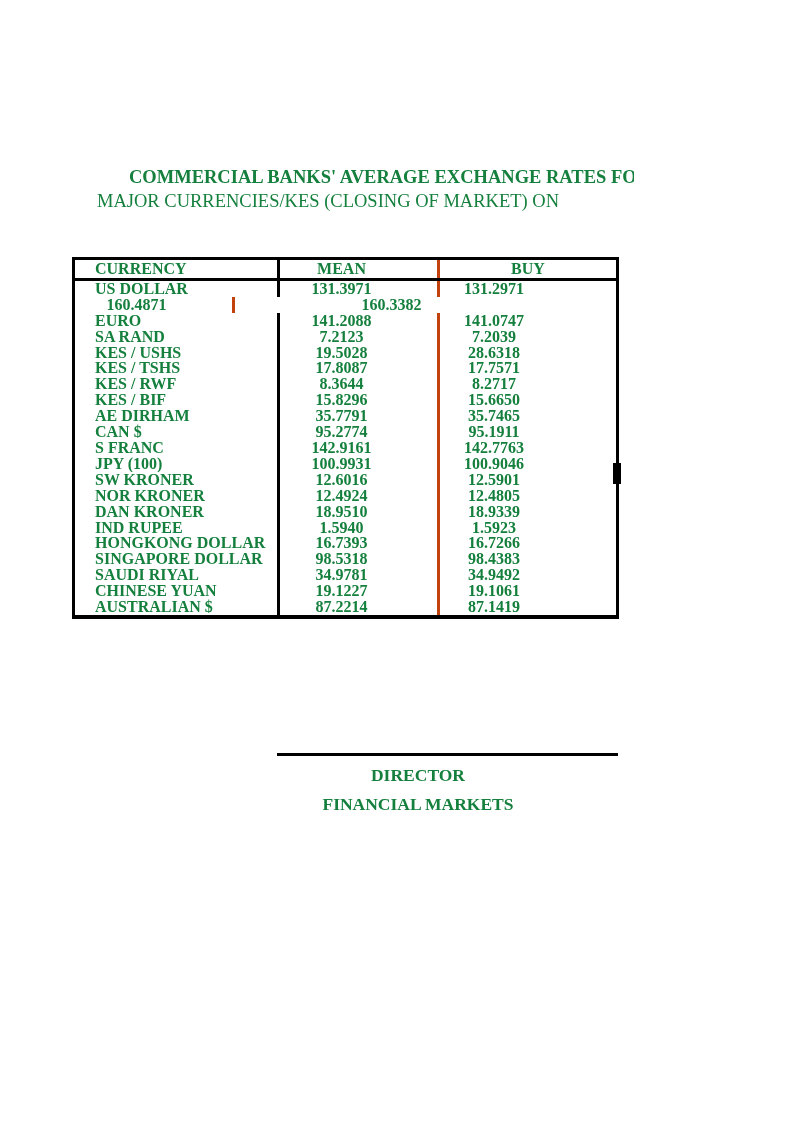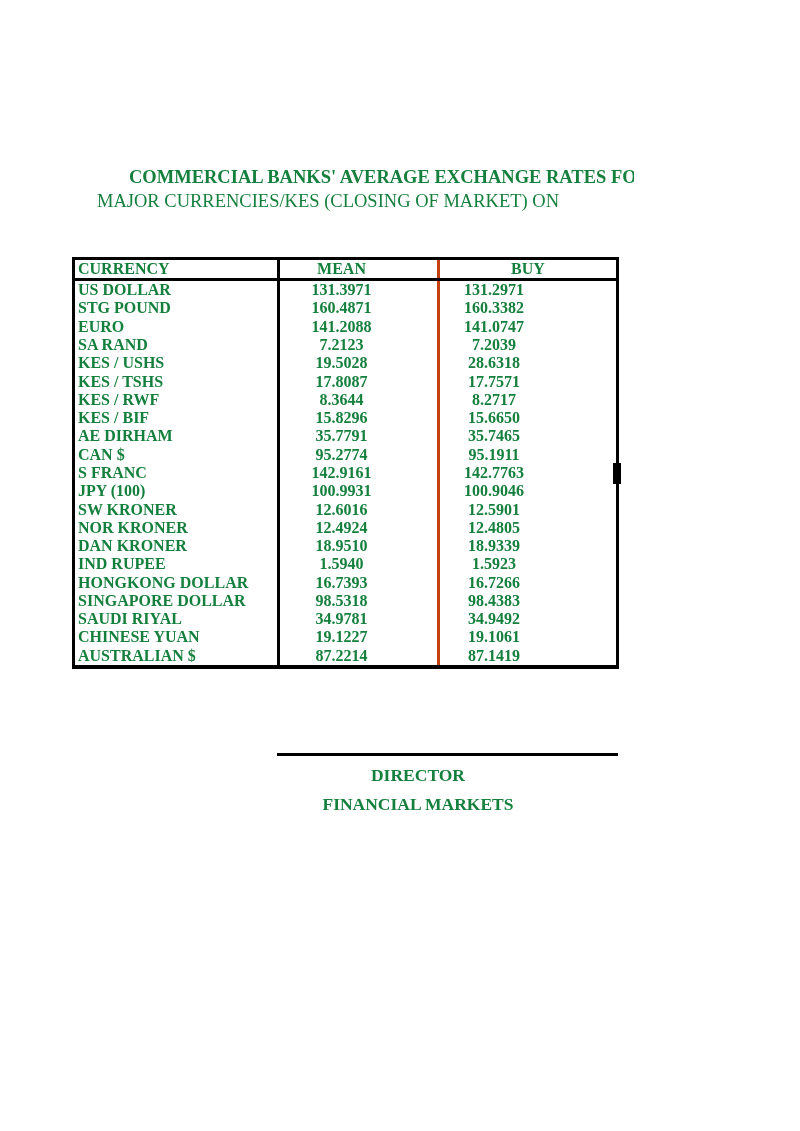--- a/index.html
+++ b/index.html
@@ -50,40 +50,40 @@
   }
   .thead-row {
     display: flex;
     height: 21px;
     box-sizing: border-box;
     border-bottom: 3px solid #000000;
   }
   .tbody-rows {
     display: flex;
     flex-direction: column;
-    height: 384px;
+    height: 334px;
   }
   .trow {
     display: flex;
     flex: 1 1 auto;
     min-height: 0;
   }
   .cell {
     display: flex;
     align-items: center;
     box-sizing: border-box;
     font-size: 16px;
     font-weight: bold;
     white-space: nowrap;
     overflow: hidden;
   }
   .c1 {
     flex: 0 0 205px;
     border-right: 3px solid #000000;
-    padding-left: 3px;
+    padding-left: 20px;
     justify-content: flex-start;
   }
   .c2 {
     flex: 0 0 160px;
     border-right: 3px solid #c2410c;
     padding-right: 34px;
     justify-content: center;
   }
   .c3 {
     flex: 1 1 auto;
@@ -143,21 +143,20 @@
       <div class="cell c3">BUY</div>
     </div>
     <div class="tbody-rows">
     <div class="trow">
       <div class="cell c1">US DOLLAR</div>
       <div class="cell c2">131.3971</div>
       <div class="cell c3 data">131.2971</div>
     </div>
 
     <div class="trow">
-      <div class="cell c1">STG POUND</div>
       <div class="cell c2">160.4871</div>
       <div class="cell c3 data">160.3382</div>
     </div>
 
     <div class="trow">
       <div class="cell c1">EURO</div>
       <div class="cell c2">141.2088</div>
       <div class="cell c3 data">141.0747</div>
     </div>
 

